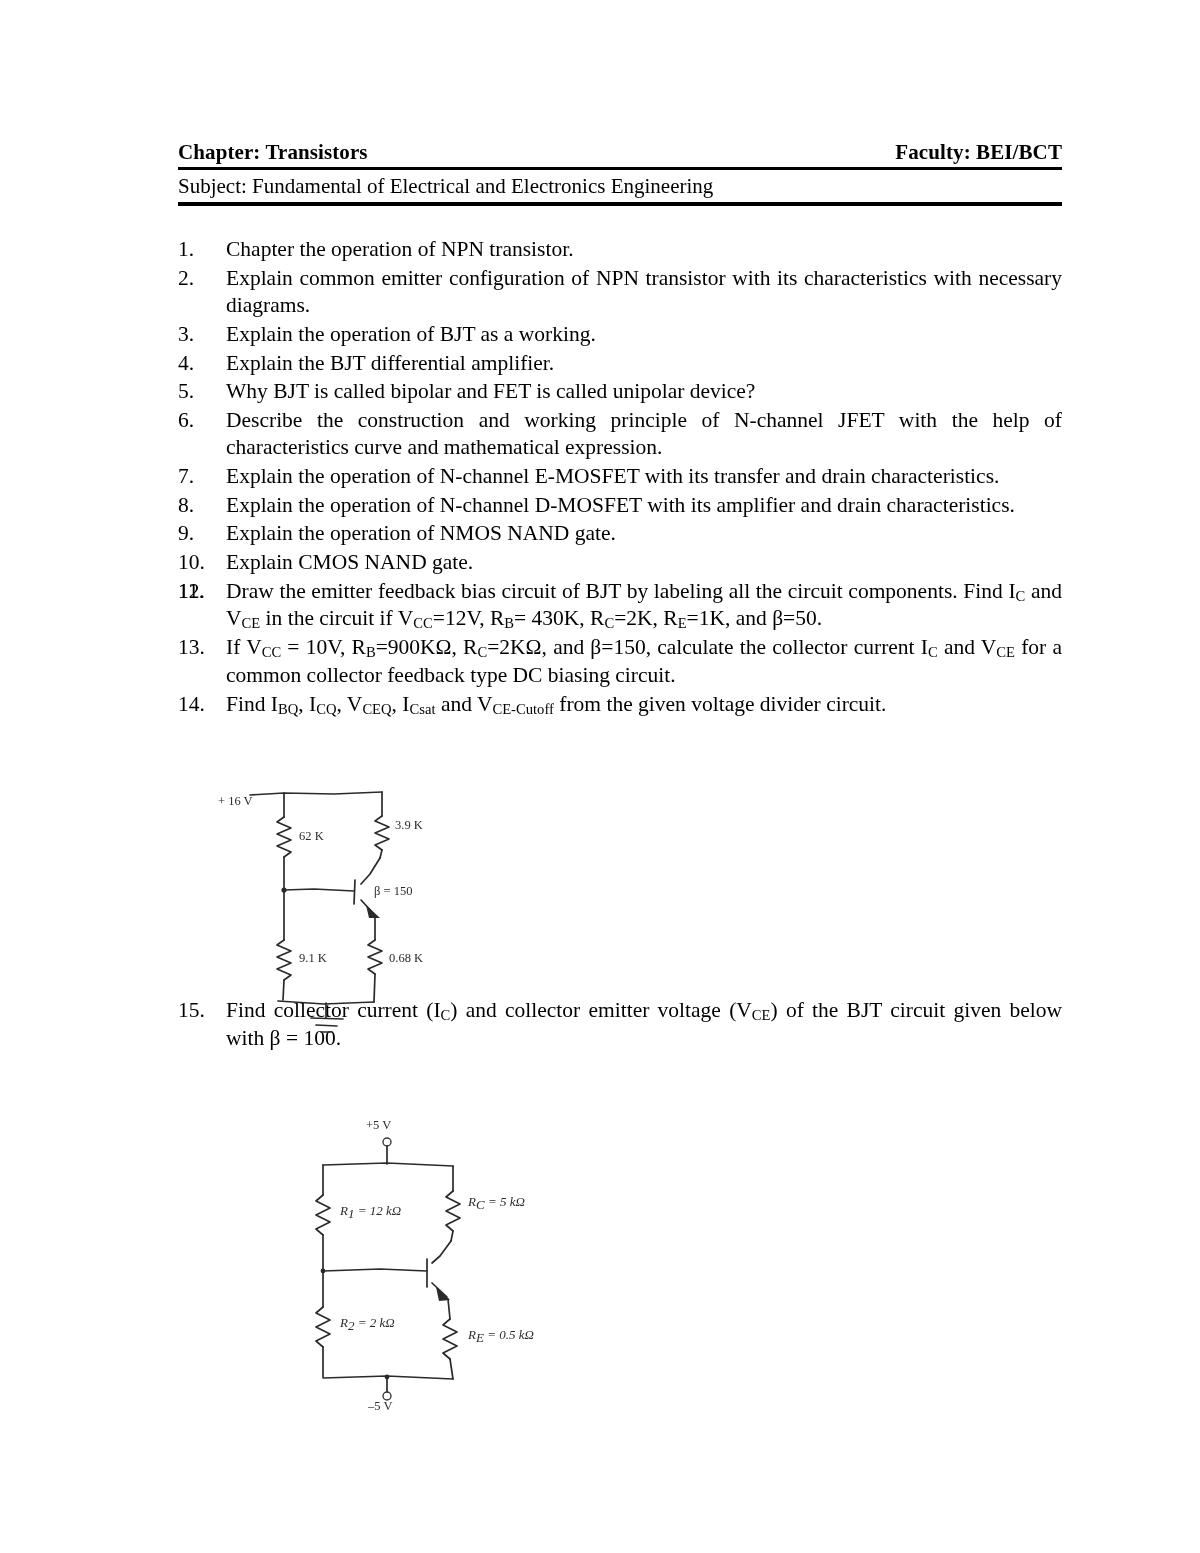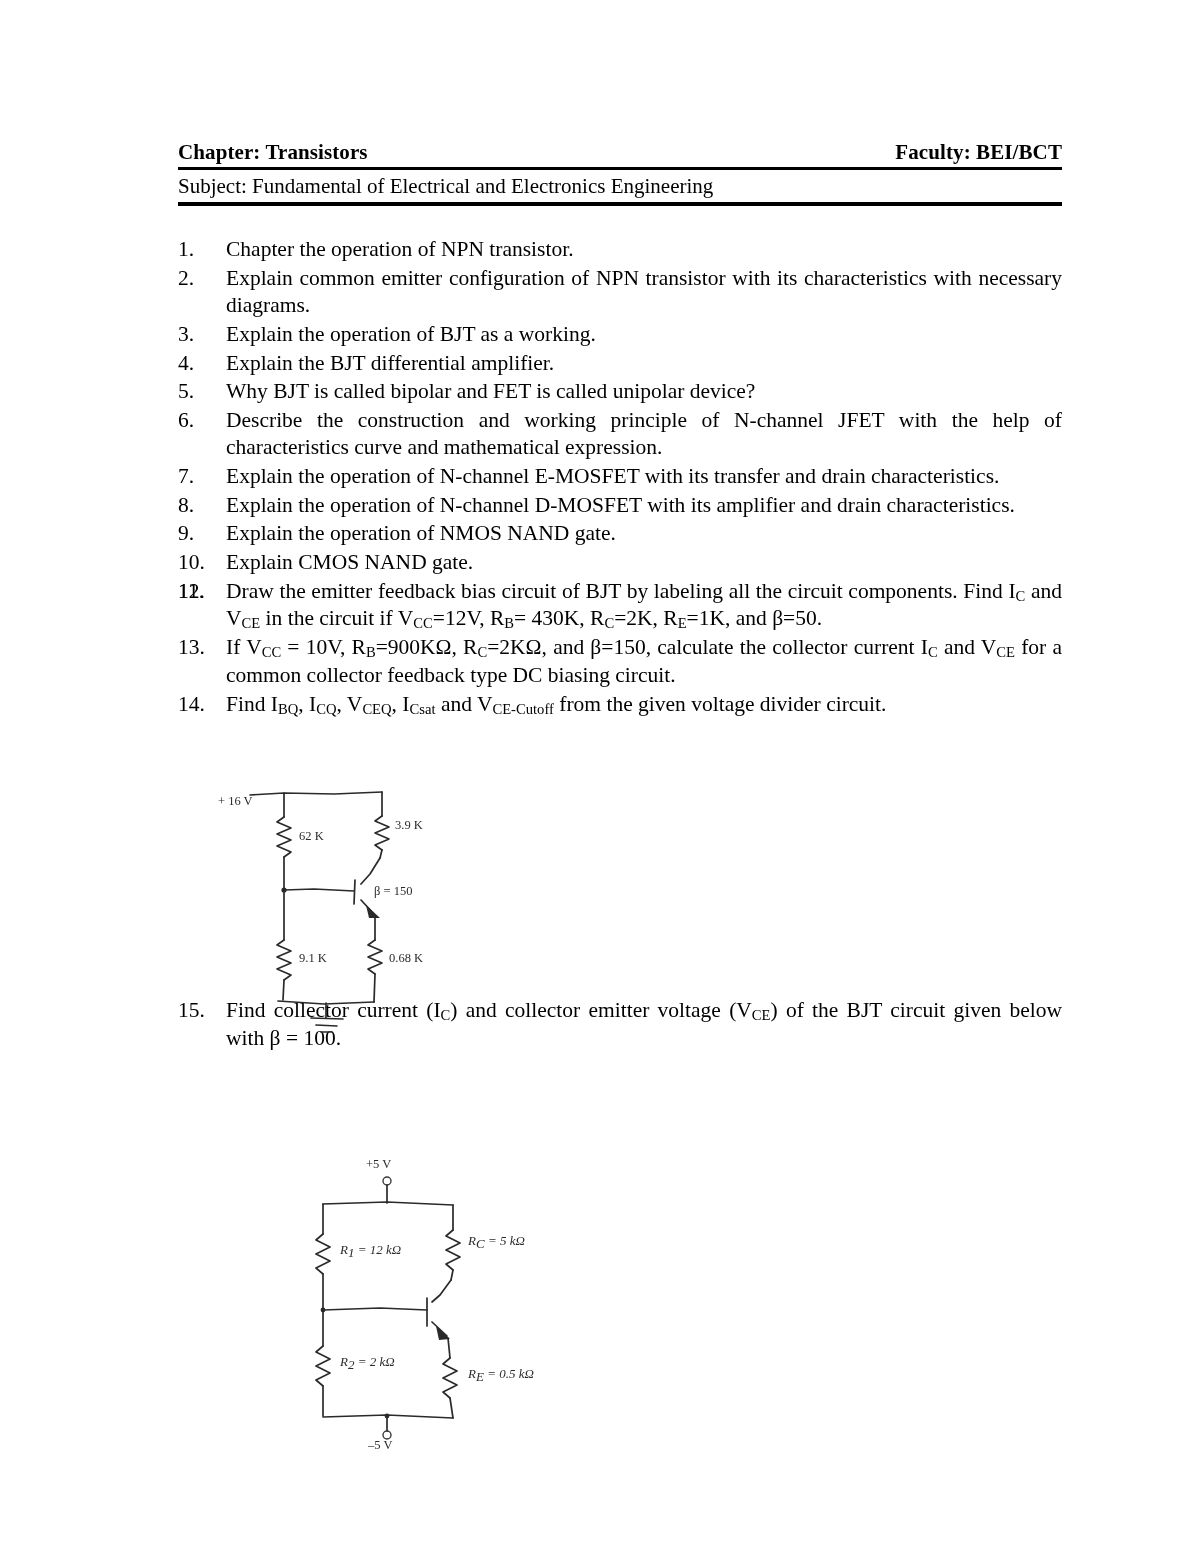--- a/index.html
+++ b/index.html
@@ -76,21 +76,21 @@
     text-align: left;
   }
   ol.qlist > li.nojustify { text-align: left; }
 
   sub { font-size: 0.68em; vertical-align: -0.22em; }
 
   .fig1-wrap { height: 272px; margin-top: 6px; }
   .fig1 { position: absolute; left: 178px; top: 0; }
 
   .fig2-wrap { height: 300px; margin-top: 2px; }
-  .fig2 { position: absolute; left: 290px; top: 0; margin-top: 39px; }
+  .fig2 { position: absolute; left: 290px; top: 0; }
 
   .ink {
     fill: none;
     stroke: #2a2a2a;
     stroke-width: 1.7;
     stroke-linecap: round;
     stroke-linejoin: round;
   }
   .ink-thin {
     fill: none;

